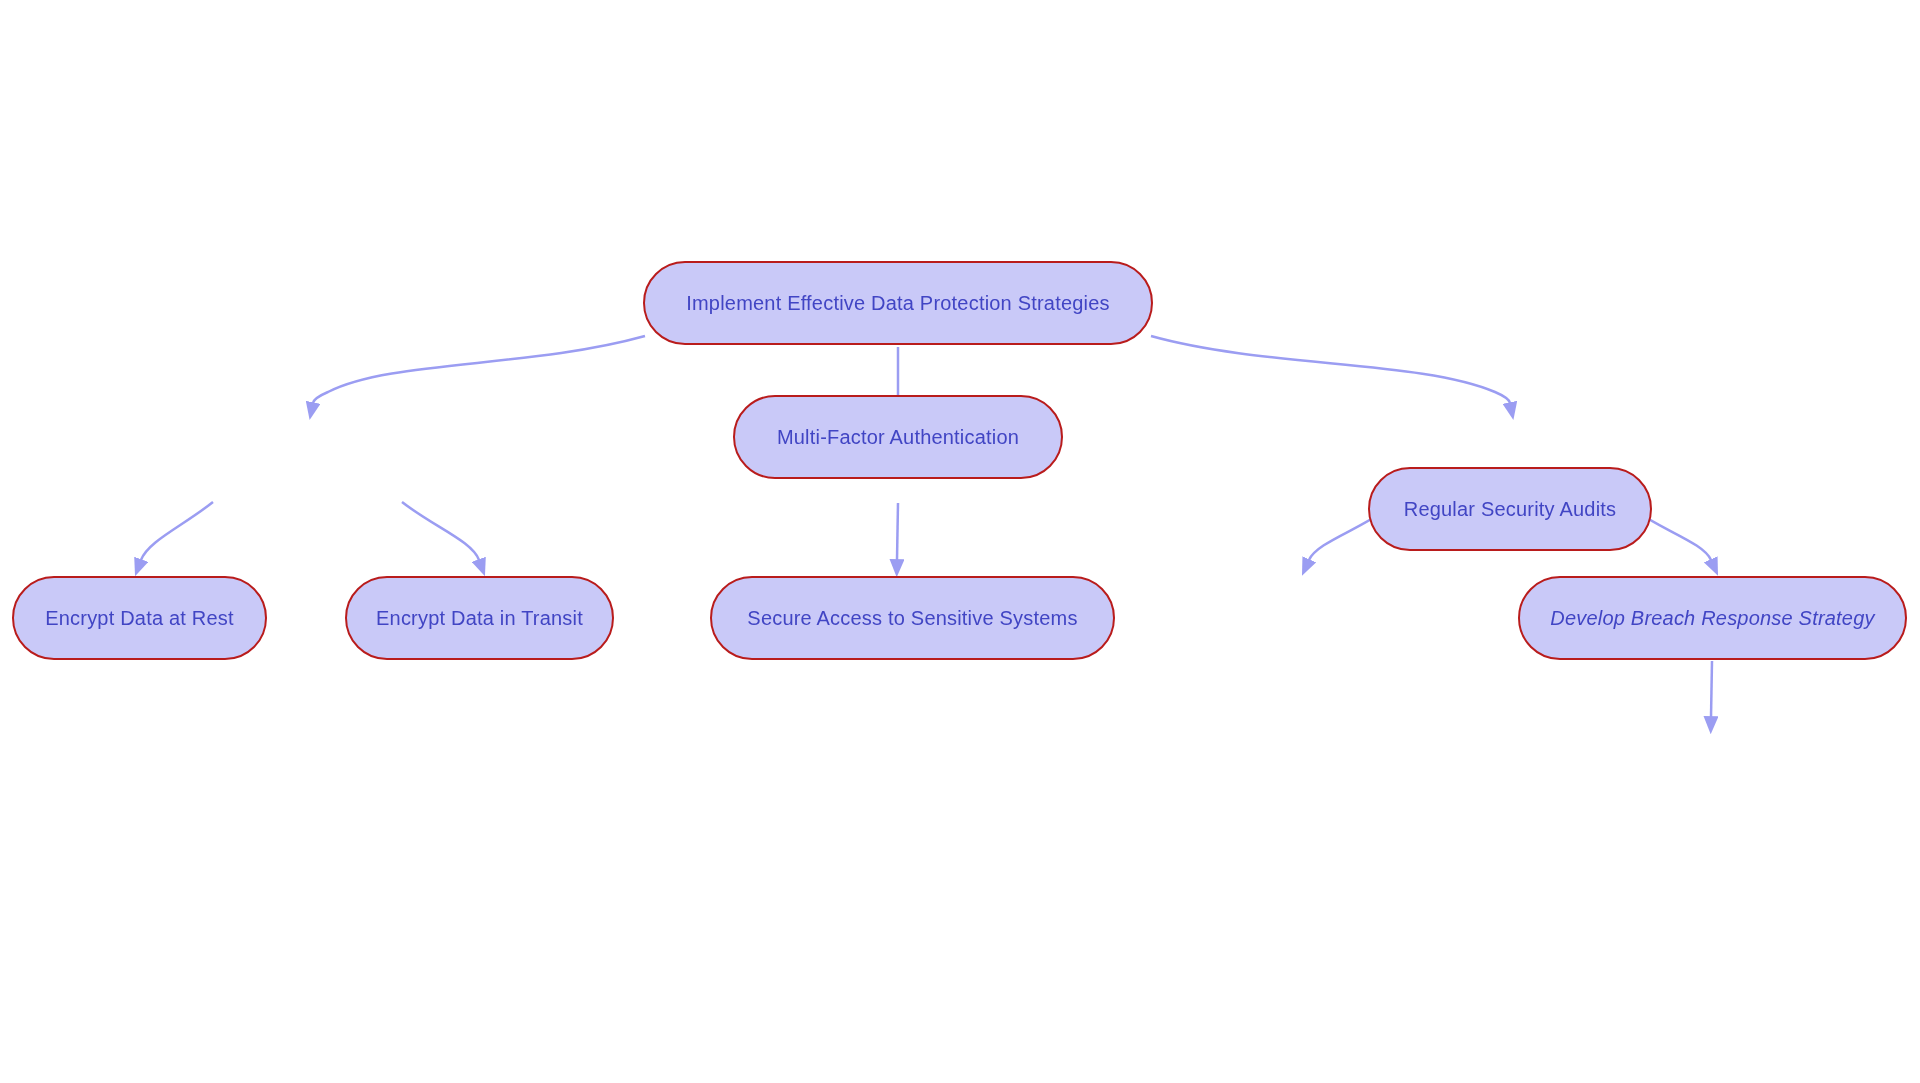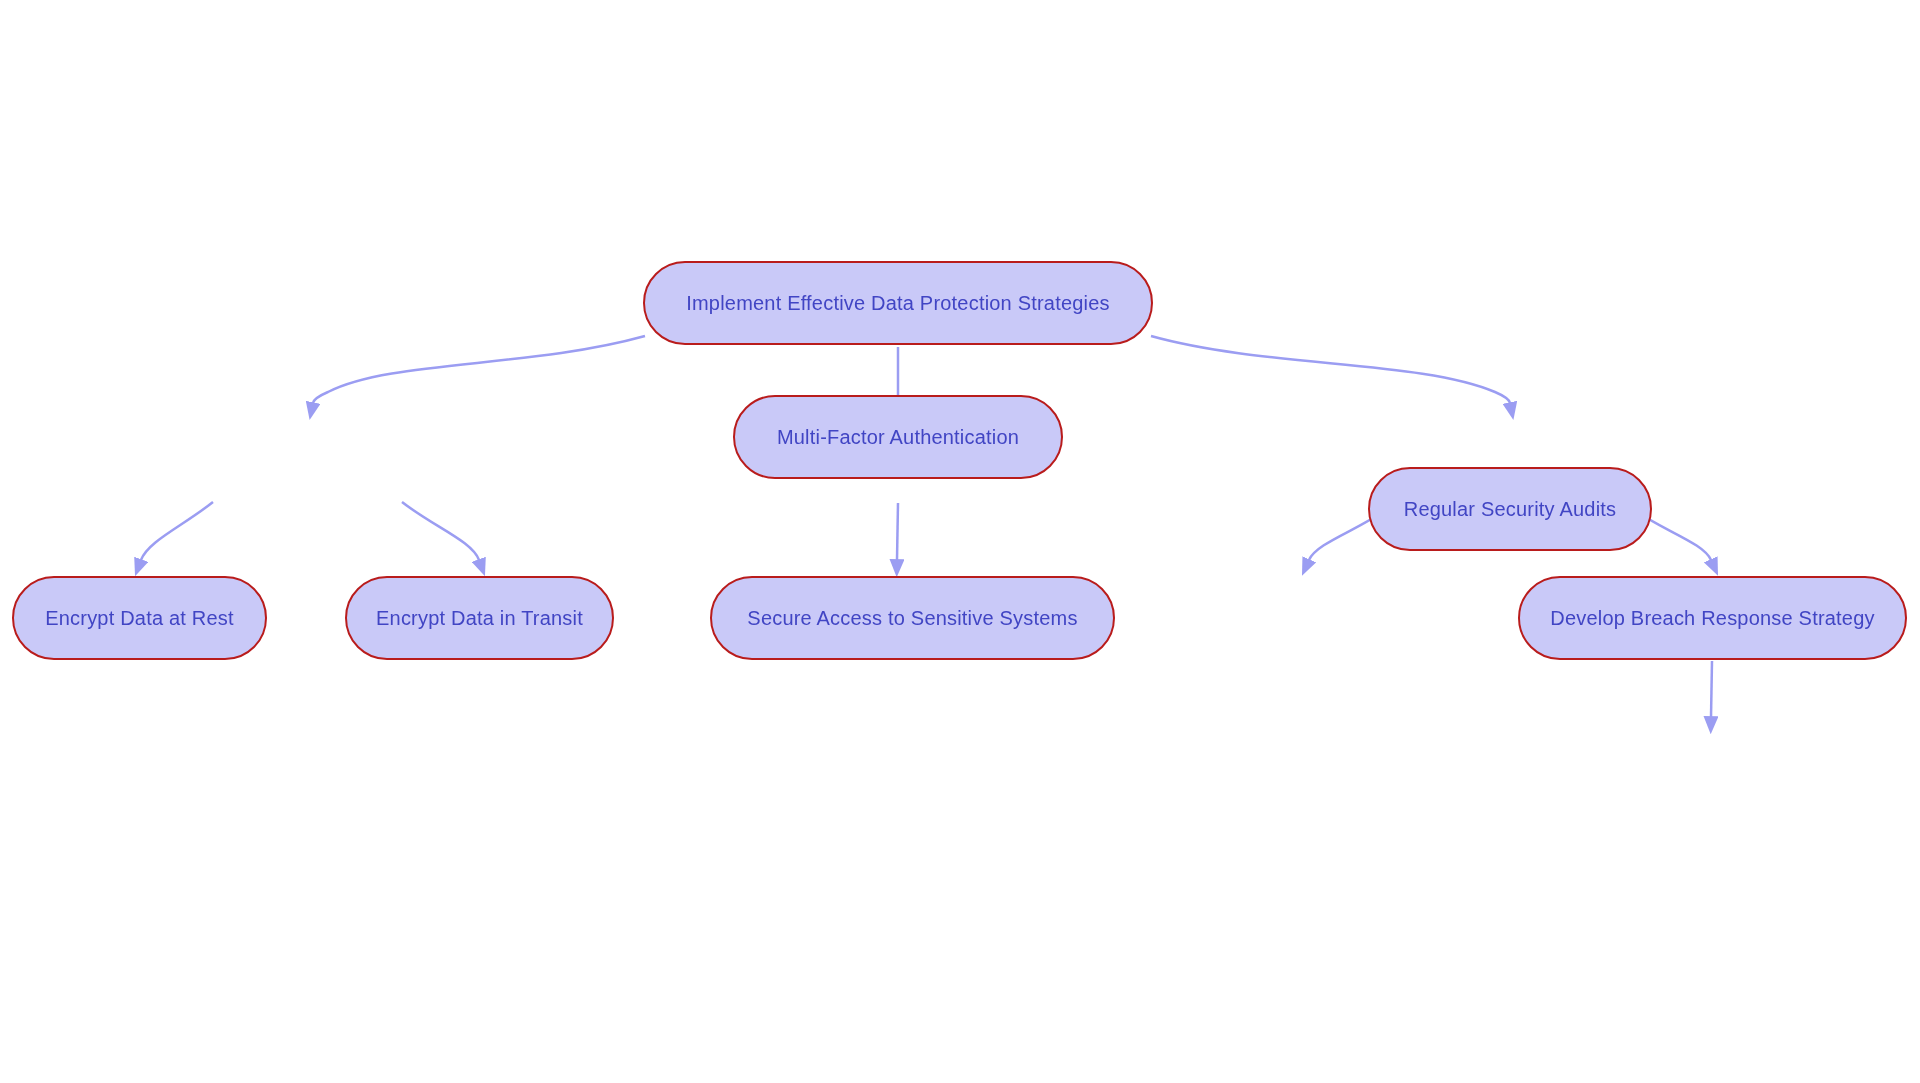--- a/index.html
+++ b/index.html
@@ -47,21 +47,21 @@
   }
   
   #node-root       { left: 643px;  top: 261px; width: 510px; }
   #node-encryption { left: 172px;  top: 419px; width: 281px; }
   #node-mfa        { left: 733px;  top: 395px; width: 330px; }
   #node-audits     { left: 1368px; top: 419px; width: 284px; margin-top: 48px; }
   #node-rest       { left: 12px;   top: 576px; width: 255px; }
   #node-transit    { left: 345px;  top: 576px; width: 269px; }
   #node-secure     { left: 710px;  top: 576px; width: 405px; }
   #node-identify   { left: 1172px; top: 576px; width: 271px; }
-  #node-develop    { left: 1518px; top: 576px; width: 389px; }
+  #node-develop    { left: 1518px; top: 576px; width: 389px; font-style: italic; }
   #node-update     { left: 1553px; top: 733px; width: 315px; }
 </style>
 </head>
 <body>
 
 <div id="canvas">
 
   <svg id="edge-layer" viewBox="0 0 1920 1083" xmlns="http://www.w3.org/2000/svg">
     <defs>
       <marker id="arrow" viewBox="0 0 12 10" refX="0.5" refY="5" markerWidth="18" markerHeight="15" markerUnits="userSpaceOnUse" orient="auto">

